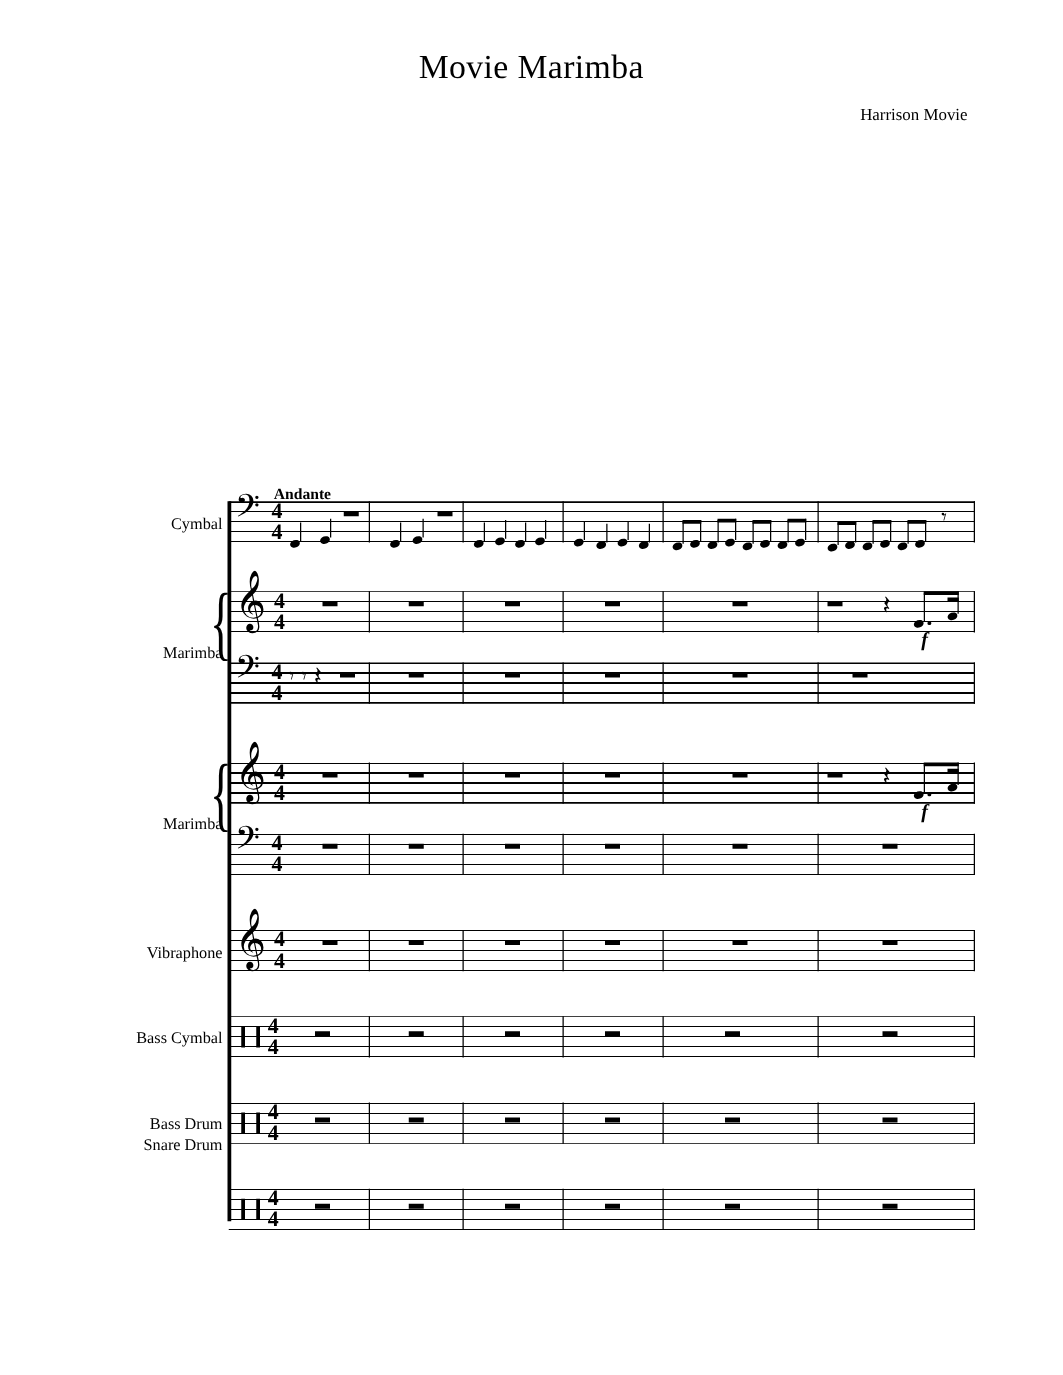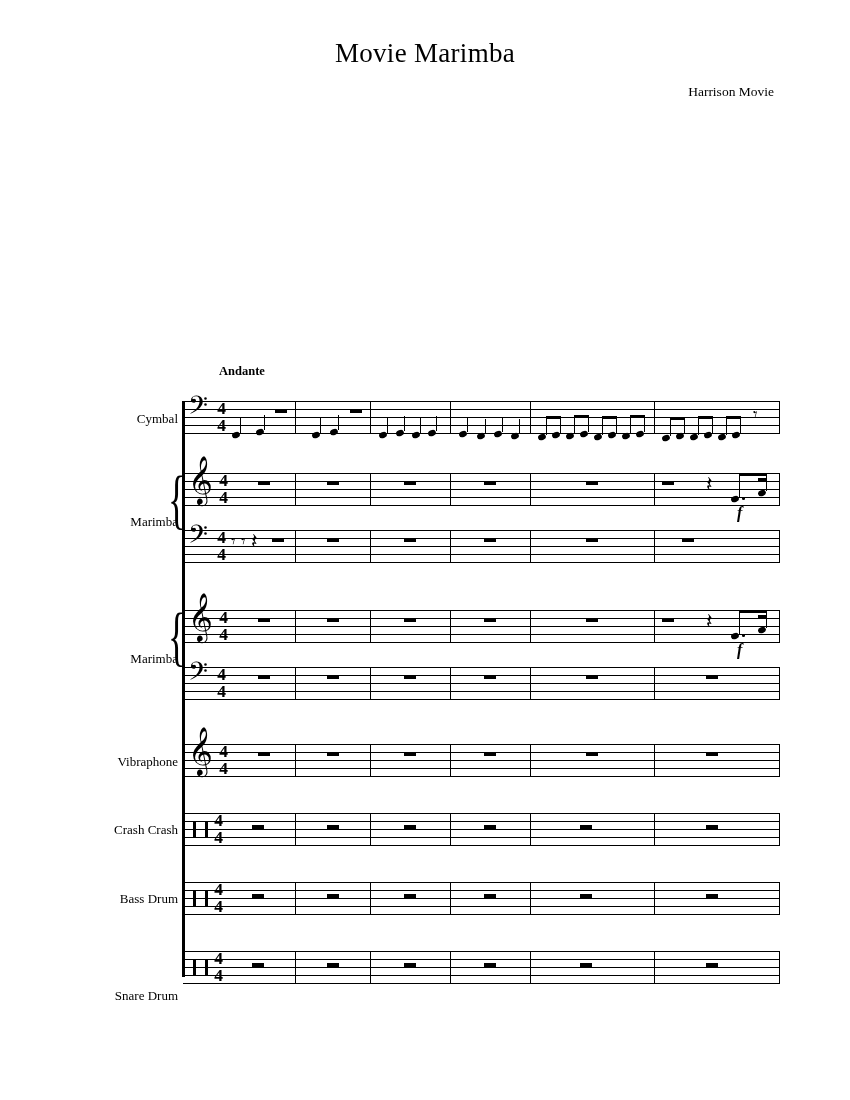--- a/index.html
+++ b/index.html
@@ -168,29 +168,29 @@
   }
 </style>
 </head>
 <body>
 
 <div class="title">Movie Marimba</div>
 <div class="composer">Harrison Movie</div>
 
 <div id="score">
 
-  <div class="tempo" style="left:219px; top:364px;">Andante</div>
+  <div class="tempo" style="left:219px; top:388px;">Andante</div>
 
   <div class="inst-name" style="left:60px; top:411px; width:118px;">Cymbal</div>
   <div class="inst-name" style="left:60px; top:514px; width:118px;">Marimba</div>
   <div class="inst-name" style="left:60px; top:651px; width:118px;">Marimba</div>
   <div class="inst-name" style="left:60px; top:754px; width:118px;">Vibraphone</div>
-  <div class="inst-name" style="left:44px; top:822px; width:134px;">Crash Crash</div>
+  <div class="inst-name" style="left:44px; top:822px; width:134px;">Bass Cymbal</div>
   <div class="inst-name" style="left:44px; top:891px; width:134px;">Bass Drum</div>
-  <div class="inst-name" style="left:44px; top:988px; width:134px;">Snare Drum</div>
+  <div class="inst-name" style="left:44px; top:908px; width:134px;">Snare Drum</div>
 
   <div class="barline thick" style="left:182px; top:401px; height:576px; width:2.5px;"></div>
 
   <div class="staff" style="left:183px; top:401px; width:597px;"></div>
   <div class="clef bass" style="left:188px; top:393px;">𝄢</div>
   <div class="timesig" style="left:213px; top:400px;">4</div>
   <div class="timesig" style="left:213px; top:417px;">4</div>
 
   <div class="notehead" style="left:232px; top:432px;"></div>
   <div class="stem" style="left:240px; top:418px; height:15px;"></div>

